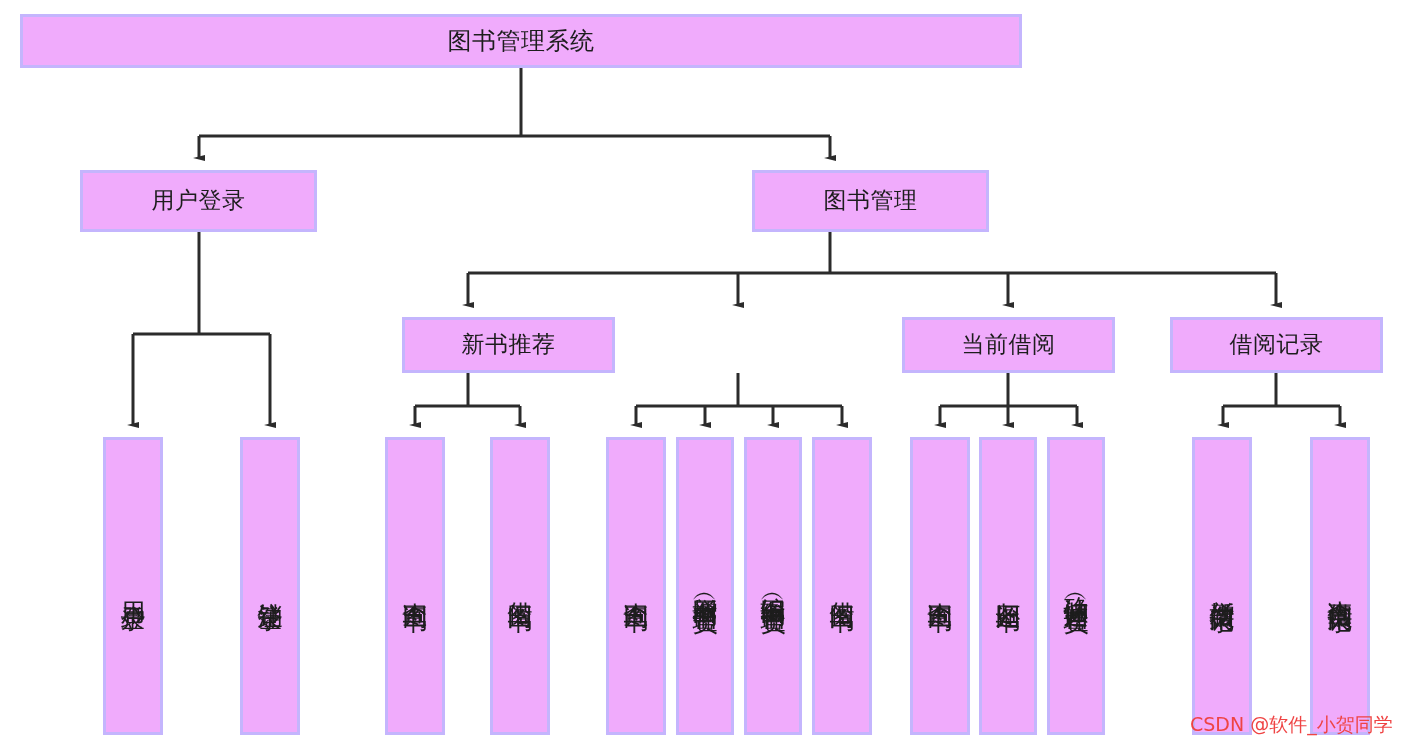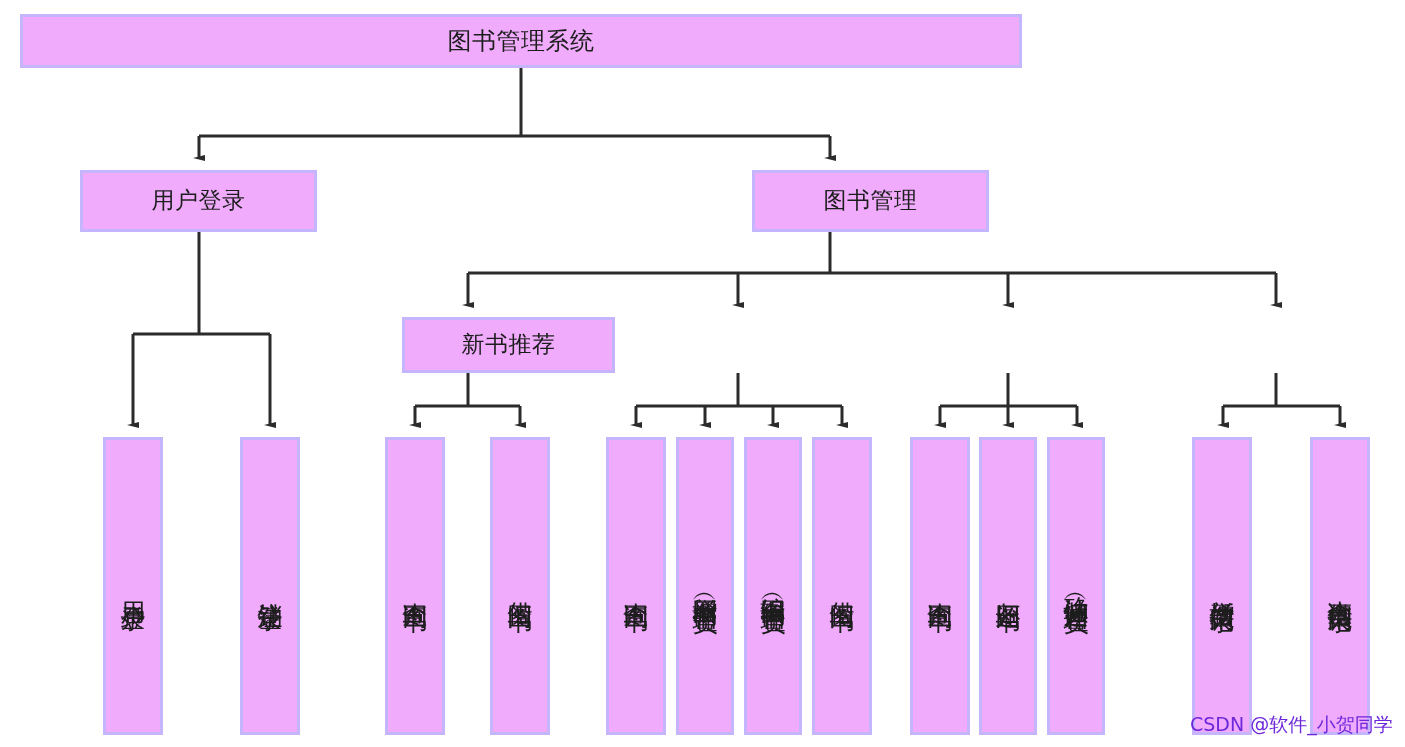--- a/index.html
+++ b/index.html
@@ -57,21 +57,21 @@
   }
   .node.vertical .node-label {
     writing-mode: vertical-rl;
     text-orientation: upright;
     font-size: 25px;
     letter-spacing: 2px;
     line-height: 1.0;
   }
   .watermark {
     position: absolute;
-    color: #6d28d9;
+    color: #ef4444;
     font-size: 19px;
     font-family: "DejaVu Sans", "Liberation Sans", sans-serif;
     white-space: nowrap;
     pointer-events: none;
   }
 </style>
 </head>
 <body>
 
 <div id="diagram-root">
@@ -133,20 +133,26 @@
   <div class="node horizontal" style="left:80px; top:170px; width:237px; height:62px;">
     <span class="node-label">用户登录</span>
   </div>
   <div class="node horizontal" style="left:711px; top:170px; width:237px; height:62px;margin-left:41px;">
     <span class="node-label">图书管理</span>
   </div>
 
   <div class="node horizontal" style="left:362px; top:317px; width:213px; height:56px;margin-left:40px;">
     <span class="node-label">新书推荐</span>
   </div>
+  <div class="node horizontal" style="left:902px; top:317px; width:213px; height:56px;">
+    <span class="node-label">当前借阅</span>
+  </div>
+  <div class="node horizontal" style="left:1170px; top:317px; width:213px; height:56px;">
+    <span class="node-label">借阅记录</span>
+  </div>
 
   <div class="node vertical" style="left:103px; top:437px; width:60px; height:298px;">
     <span class="node-label">用户登录</span>
   </div>
   <div class="node vertical" style="left:240px; top:437px; width:60px; height:298px;">
     <span class="node-label">注销登录</span>
   </div>
 
   <div class="node vertical" style="left:385px; top:437px; width:60px; height:298px;">
     <span class="node-label">查询图书</span>

